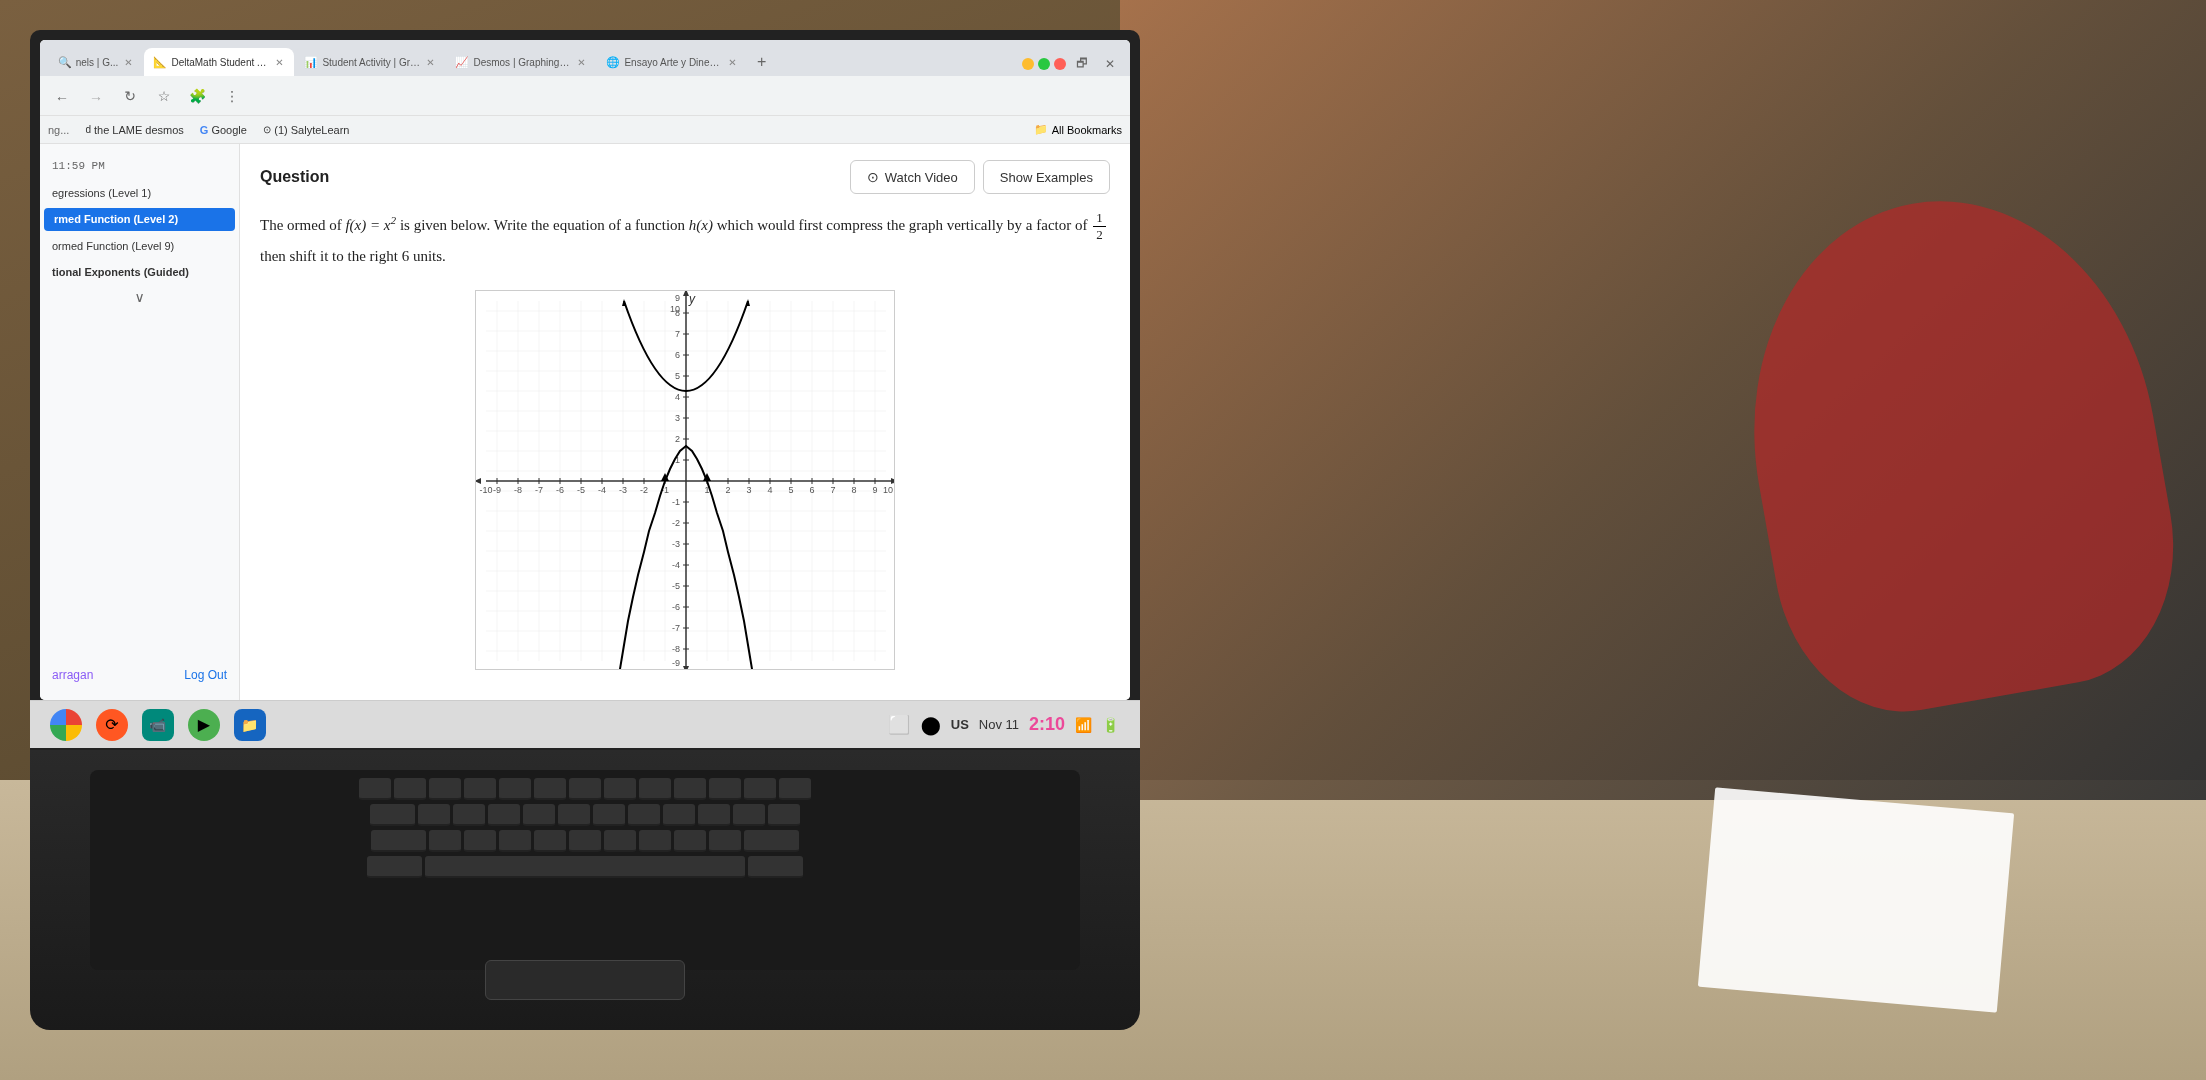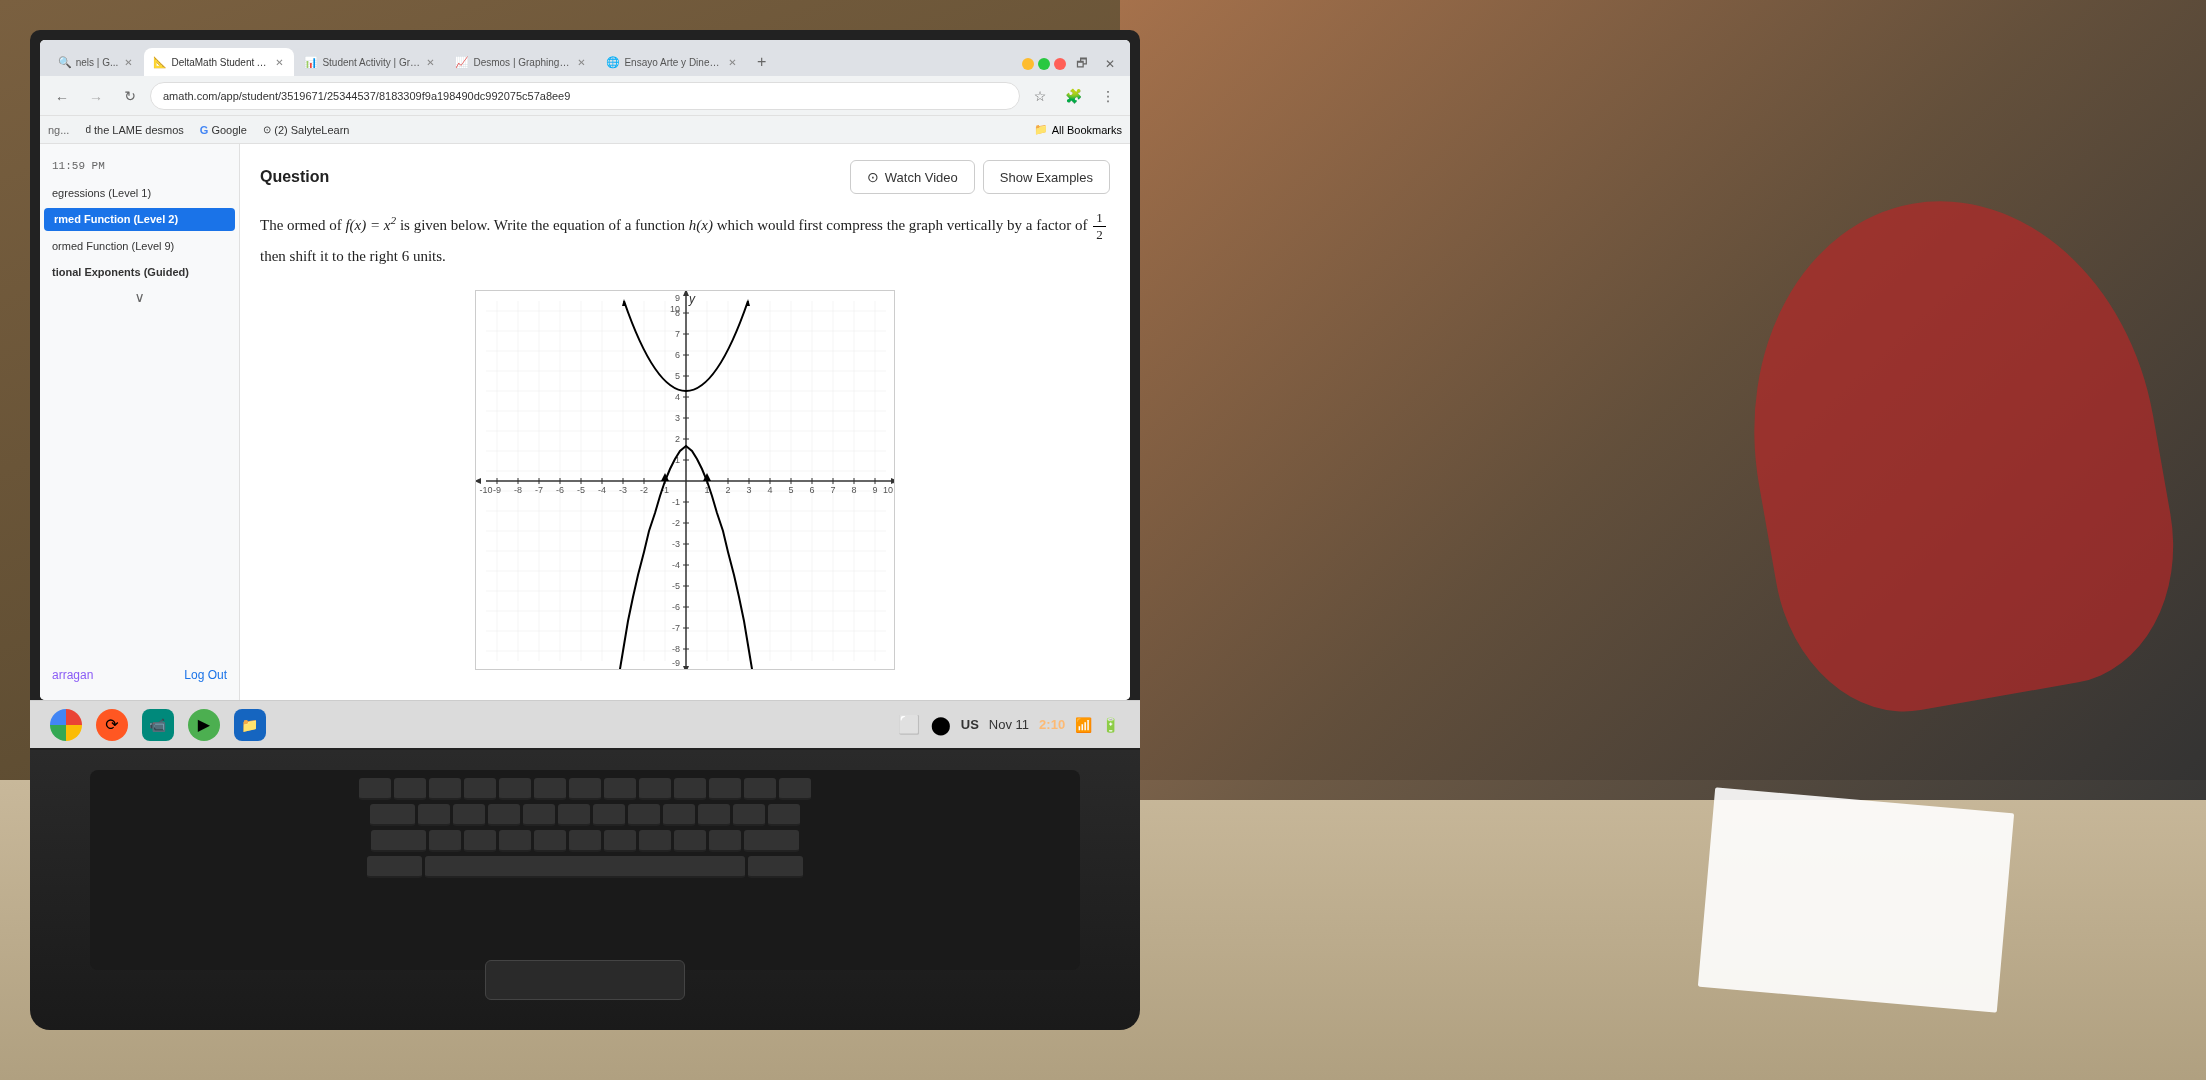--- a/index.html
+++ b/index.html
@@ -88,41 +88,38 @@
           <div style="width:12px;height:12px;border-radius:50%;background:#FF5F57;cursor:pointer;"></div>
           <div style="width:24px;height:24px;display:flex;align-items:center;justify-content:center;font-size:12px;color:#666;">🗗</div>
           <div style="width:24px;height:24px;display:flex;align-items:center;justify-content:center;font-size:12px;color:#666;">✕</div>
         </div>
       </div>
 
       <div style="display:flex;align-items:center;height:40px;padding:4px 8px;gap:6px;background:#f1f3f4;border-bottom:1px solid #e0e0e0;">
         <button style="width:28px;height:28px;border-radius:50%;border:none;background:transparent;cursor:pointer;font-size:14px;color:#666;">←</button>
         <button style="width:28px;height:28px;border-radius:50%;border:none;background:transparent;cursor:pointer;font-size:14px;color:#aaa;">→</button>
         <button style="width:28px;height:28px;border-radius:50%;border:none;background:transparent;cursor:pointer;font-size:14px;color:#666;">↻</button>
-        <div style="flex:1;height:28px;background:#fff;border-radius:14px;border:1px solid #ddd;padding:0 12px;font-size:11px;color:#333;display:flex;align-items:center;">
-          <span>amath.com/app/student/3519671/25344537/8183309f9a198490dc992075c57a8ee9</span>
-        </div>
         <button style="width:28px;height:28px;border-radius:50%;border:none;background:transparent;cursor:pointer;font-size:14px;color:#666;">☆</button>
         <button style="width:28px;height:28px;border-radius:50%;border:none;background:transparent;cursor:pointer;font-size:14px;color:#666;">🧩</button>
         <button style="width:28px;height:28px;border-radius:50%;border:none;background:transparent;cursor:pointer;font-size:14px;color:#666;">⋮</button>
       </div>
 
       <div style="display:flex;align-items:center;height:28px;padding:0 8px;gap:16px;background:#f1f3f4;border-bottom:1px solid #e0e0e0;font-size:11px;">
         <span style="color:#666;">ng...</span>
         <div style="display:flex;align-items:center;gap:3px;cursor:pointer;color:#333;">
           <span style="font-size:10px;">d</span>
           <span>the LAME desmos</span>
         </div>
         <div style="display:flex;align-items:center;gap:3px;cursor:pointer;color:#333;">
           <span style="font-size:11px;font-weight:bold;color:#4285F4;">G</span>
           <span>Google</span>
         </div>
         <div style="display:flex;align-items:center;gap:3px;cursor:pointer;color:#333;">
           <span style="font-size:10px;">⊙</span>
-          <span>(2) SalyteLearn</span>
+          <span>(1) SalyteLearn</span>
         </div>
         <div style="margin-left:auto;display:flex;align-items:center;gap:4px;">
           <span>📁</span>
           <span>All Bookmarks</span>
         </div>
       </div>
 
       <div style="display:flex;height:calc(660px - 104px);">
 
         <div style="width:200px;background:#f8f9fa;border-right:1px solid #e0e0e0;padding:8px 0;font-size:12px;flex-shrink:0;position:relative;">
@@ -371,21 +368,21 @@
     <div style="width:32px;height:32px;border-radius:50%;background:#FF5722;display:flex;align-items:center;justify-content:center;font-size:16px;cursor:pointer;">⟳</div>
     <div style="width:32px;height:32px;border-radius:8px;background:#00897B;display:flex;align-items:center;justify-content:center;font-size:14px;color:#fff;cursor:pointer;">📹</div>
     <div style="width:32px;height:32px;border-radius:50%;background:#4CAF50;display:flex;align-items:center;justify-content:center;font-size:16px;cursor:pointer;">▶</div>
     <div style="width:32px;height:32px;border-radius:8px;background:#1565C0;display:flex;align-items:center;justify-content:center;font-size:14px;color:#fff;cursor:pointer;">📁</div>
   </div>
   <div style="display:flex;align-items:center;gap:10px;">
     <span style="font-size:18px;cursor:pointer;">⬜</span>
     <span style="font-size:18px;cursor:pointer;">⬤</span>
     <span style="font-size:13px;color:#333;font-weight:bold;">US</span>
     <span style="font-size:13px;color:#333;">Nov 11</span>
-    <span style="font-size:13px;color:#fdba74;font-weight:bold;">2:10</span>
+    <span style="font-size:18px;color:#ec4899;font-weight:bold;">2:10</span>
     <span style="font-size:14px;">📶</span>
     <span style="font-size:14px;">🔋</span>
   </div>
 </div>
 
 <div style="position:absolute;top:768px;left:510px;width:80px;height:30px;display:flex;align-items:center;justify-content:center;">
   <span style="font-size:22px;font-style:italic;font-weight:bold;color:#0096D6;font-family:serif;">hp</span>
 </div>
 
 <div style="position:absolute;top:750px;left:30px;width:1110px;height:280px;background:linear-gradient(to bottom, #2a2a2a, #1a1a1a);border-radius:0 0 20px 20px;">

